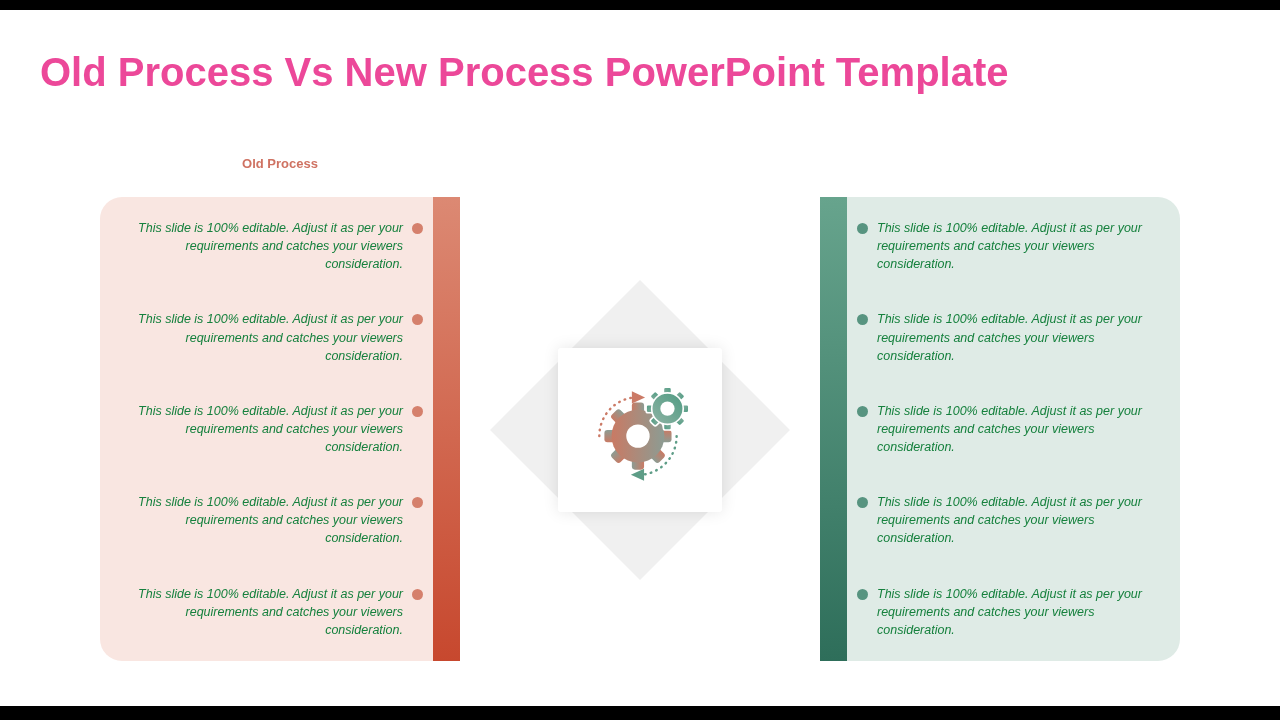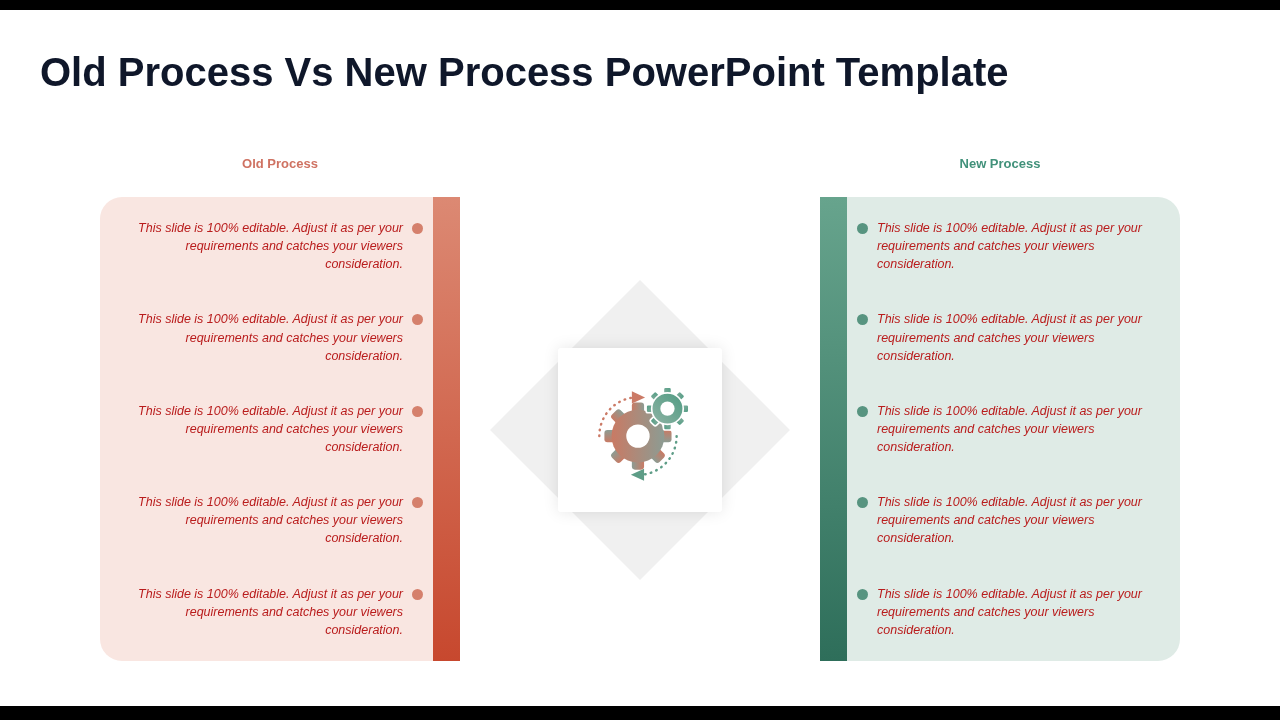--- a/index.html
+++ b/index.html
@@ -22,21 +22,21 @@
   }
   .bar-bottom {
     position: absolute; bottom: 0; left: 0;
     width: 100%; height: 14px; background: #000000;
   }
   .title {
     position: absolute;
     left: 40px; top: 50px;
     font-size: 40px;
     font-weight: bold;
-    color: #0f172a;
+    color: #ec4899;
     letter-spacing: 0px;
     white-space: nowrap;
   }
   .col-heading {
     position: absolute;
     top: 156px;
     width: 360px;
     text-align: center;
     font-size: 13px;
     font-weight: bold;
@@ -88,21 +88,21 @@
     display: flex;
     align-items: flex-start;
     gap: 9px;
   }
   .panel-old .item { justify-content: flex-end; }
   .panel-new .item { justify-content: flex-start; }
   .item-text {
     font-style: italic;
     font-size: 12.5px;
     line-height: 1.45;
-    color: #b91c1c;
+    color: #15803d;
     max-width: 285px;
   }
   .panel-old .item-text { text-align: right; }
   .panel-new .item-text { text-align: left; }
   .dot {
     flex: none;
     width: 11px; height: 11px;
     border-radius: 50%;
     margin-top: 4px;
   }
@@ -158,21 +158,20 @@
         <span class="dot dot-old"></span>
       </div>
       <div class="item">
         <p class="item-text">This slide is 100% editable. Adjust it as per your requirements and catches your viewers consideration.</p>
         <span class="dot dot-old"></span>
       </div>
     </div>
     <div class="edge-bar edge-bar-old"></div>
   </div>
 
-  <div class="col-heading heading-new">New Process</div>
   <div class="panel panel-new">
     <div class="panel-inner">
       <div class="item">
         <span class="dot dot-new"></span>
         <p class="item-text">This slide is 100% editable. Adjust it as per your requirements and catches your viewers consideration.</p>
       </div>
       <div class="item">
         <span class="dot dot-new"></span>
         <p class="item-text">This slide is 100% editable. Adjust it as per your requirements and catches your viewers consideration.</p>
       </div>

